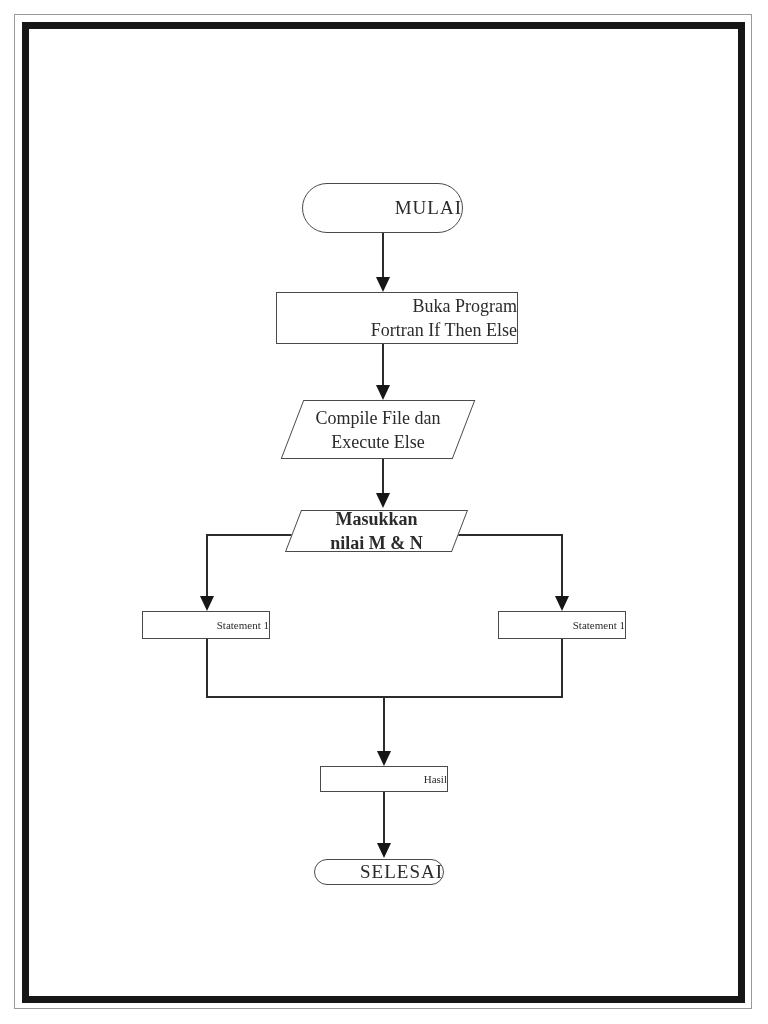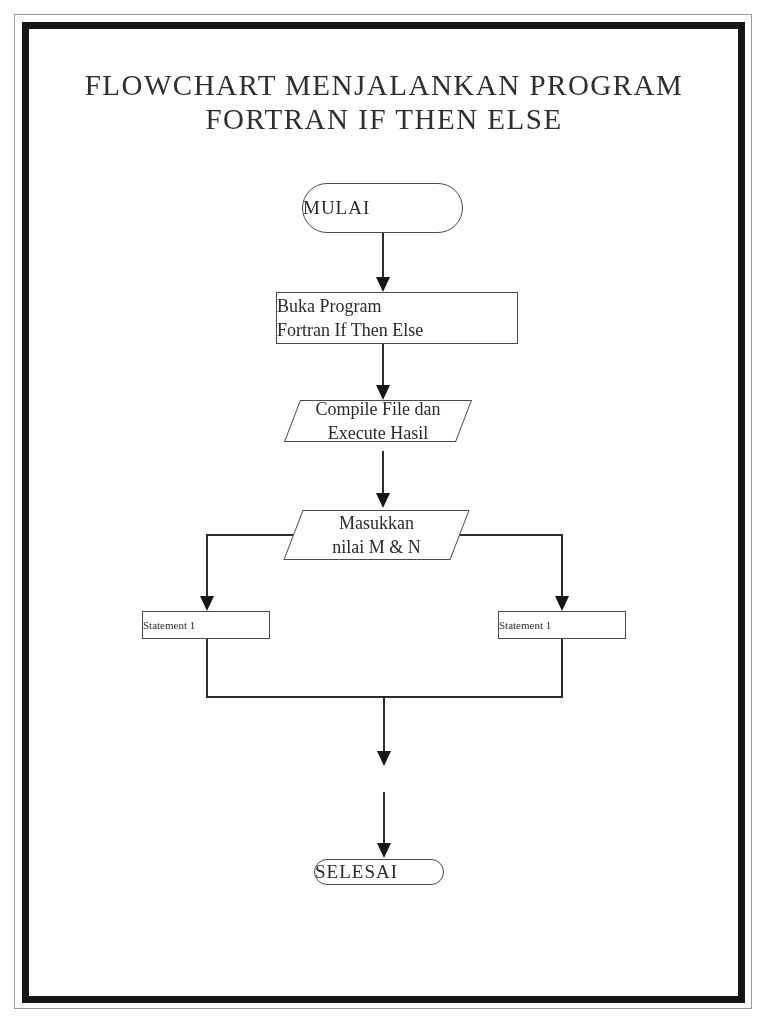--- a/index.html
+++ b/index.html
@@ -37,21 +37,21 @@
     line-height: 34px;
     letter-spacing: 1.5px;
     color: #2f2f2f;
   }
   
   .node {
     position: absolute;
     background: #ffffff;
     display: flex;
     flex-direction: column;
-    align-items: flex-start;
+    align-items: flex-end;
     justify-content: center;
     text-align: center;
     box-sizing: border-box;
     z-index: 2;
   }
   .rect { border: 1.5px solid #4a4a4a; }
   .terminator {
     border: 1.5px solid #4a4a4a;
     border-radius: 28px;
     font-size: 19px;
@@ -92,79 +92,78 @@
   }
 </style>
 </head>
 <body>
 
 <div class="page">
 
   <div class="outer-line"></div>
   <div class="thick-frame"></div>
 
-  <div class="title">
-    <div>FLOWCHART MENJALANKAN PROGRAM</div>
-    <div>FORTRAN IF THEN ELSE</div>
-  </div>
 
   <div class="node terminator" style="left:302px; top:183px; width:161px; height:50px;">
     <span>MULAI</span>
   </div>
 
   <div class="vline" style="left:382px; top:233px; height:45px;"></div>
   <div class="arrowhead" style="left:376px; top:277px;"></div>
 
   <div class="node rect process-lg" style="left:276px; top:292px; width:242px; height:52px;">
     <span>Buka Program</span>
     <span>Fortran If Then Else</span>
   </div>
 
   <div class="vline" style="left:382px; top:344px; height:42px;"></div>
   <div class="arrowhead" style="left:376px; top:385px;"></div>
 
-  <div class="para-wrap" style="left:292px; top:400px; width:172px; height:42px;">
+  <div class="para-wrap" style="left:292px; top:400px; width:172px; height:59px;">
     <div class="para-bg"></div>
     <div class="para-text">
       <span>Compile File dan</span>
-      <span>Execute Hasil</span>
+      <span>Execute Else</span>
     </div>
   </div>
 
   <div class="vline" style="left:382px; top:451px; height:43px;"></div>
   <div class="arrowhead" style="left:376px; top:493px;"></div>
 
   <div class="hline" style="left:206px; top:534px; width:88px;"></div>
   <div class="hline" style="left:458px; top:534px; width:105px;"></div>
   <div class="vline" style="left:206px; top:534px; height:63px;"></div>
   <div class="vline" style="left:561px; top:534px; height:63px;"></div>
   <div class="arrowhead" style="left:200px; top:596px;"></div>
   <div class="arrowhead" style="left:555px; top:596px;"></div>
 
-  <div class="para-wrap" style="left:293px; top:510px; width:167px; height:50px;">
+  <div class="para-wrap" style="left:293px; top:510px; width:167px; height:42px;font-weight:bold;">
     <div class="para-bg"></div>
     <div class="para-text">
       <span>Masukkan</span>
       <span>nilai M &amp; N</span>
     </div>
   </div>
 
   <div class="node rect process-sm" style="left:142px; top:611px; width:128px; height:28px;">
     <span>Statement 1</span>
   </div>
   <div class="node rect process-sm" style="left:498px; top:611px; width:128px; height:28px;">
     <span>Statement 1</span>
   </div>
 
   <div class="vline" style="left:206px; top:639px; height:59px;"></div>
   <div class="vline" style="left:561px; top:639px; height:59px;"></div>
   <div class="hline" style="left:206px; top:696px; width:357px;"></div>
   <div class="vline" style="left:383px; top:696px; height:56px;"></div>
   <div class="arrowhead" style="left:377px; top:751px;"></div>
 
+  <div class="node rect process-sm" style="left:320px; top:766px; width:128px; height:26px;">
+    <span>Hasil</span>
+  </div>
 
   <div class="vline" style="left:383px; top:792px; height:52px;"></div>
   <div class="arrowhead" style="left:377px; top:843px;"></div>
 
   <div class="node terminator" style="left:314px; top:859px; width:130px; height:26px;">
     <span>SELESAI</span>
   </div>
 
 </div>
 

